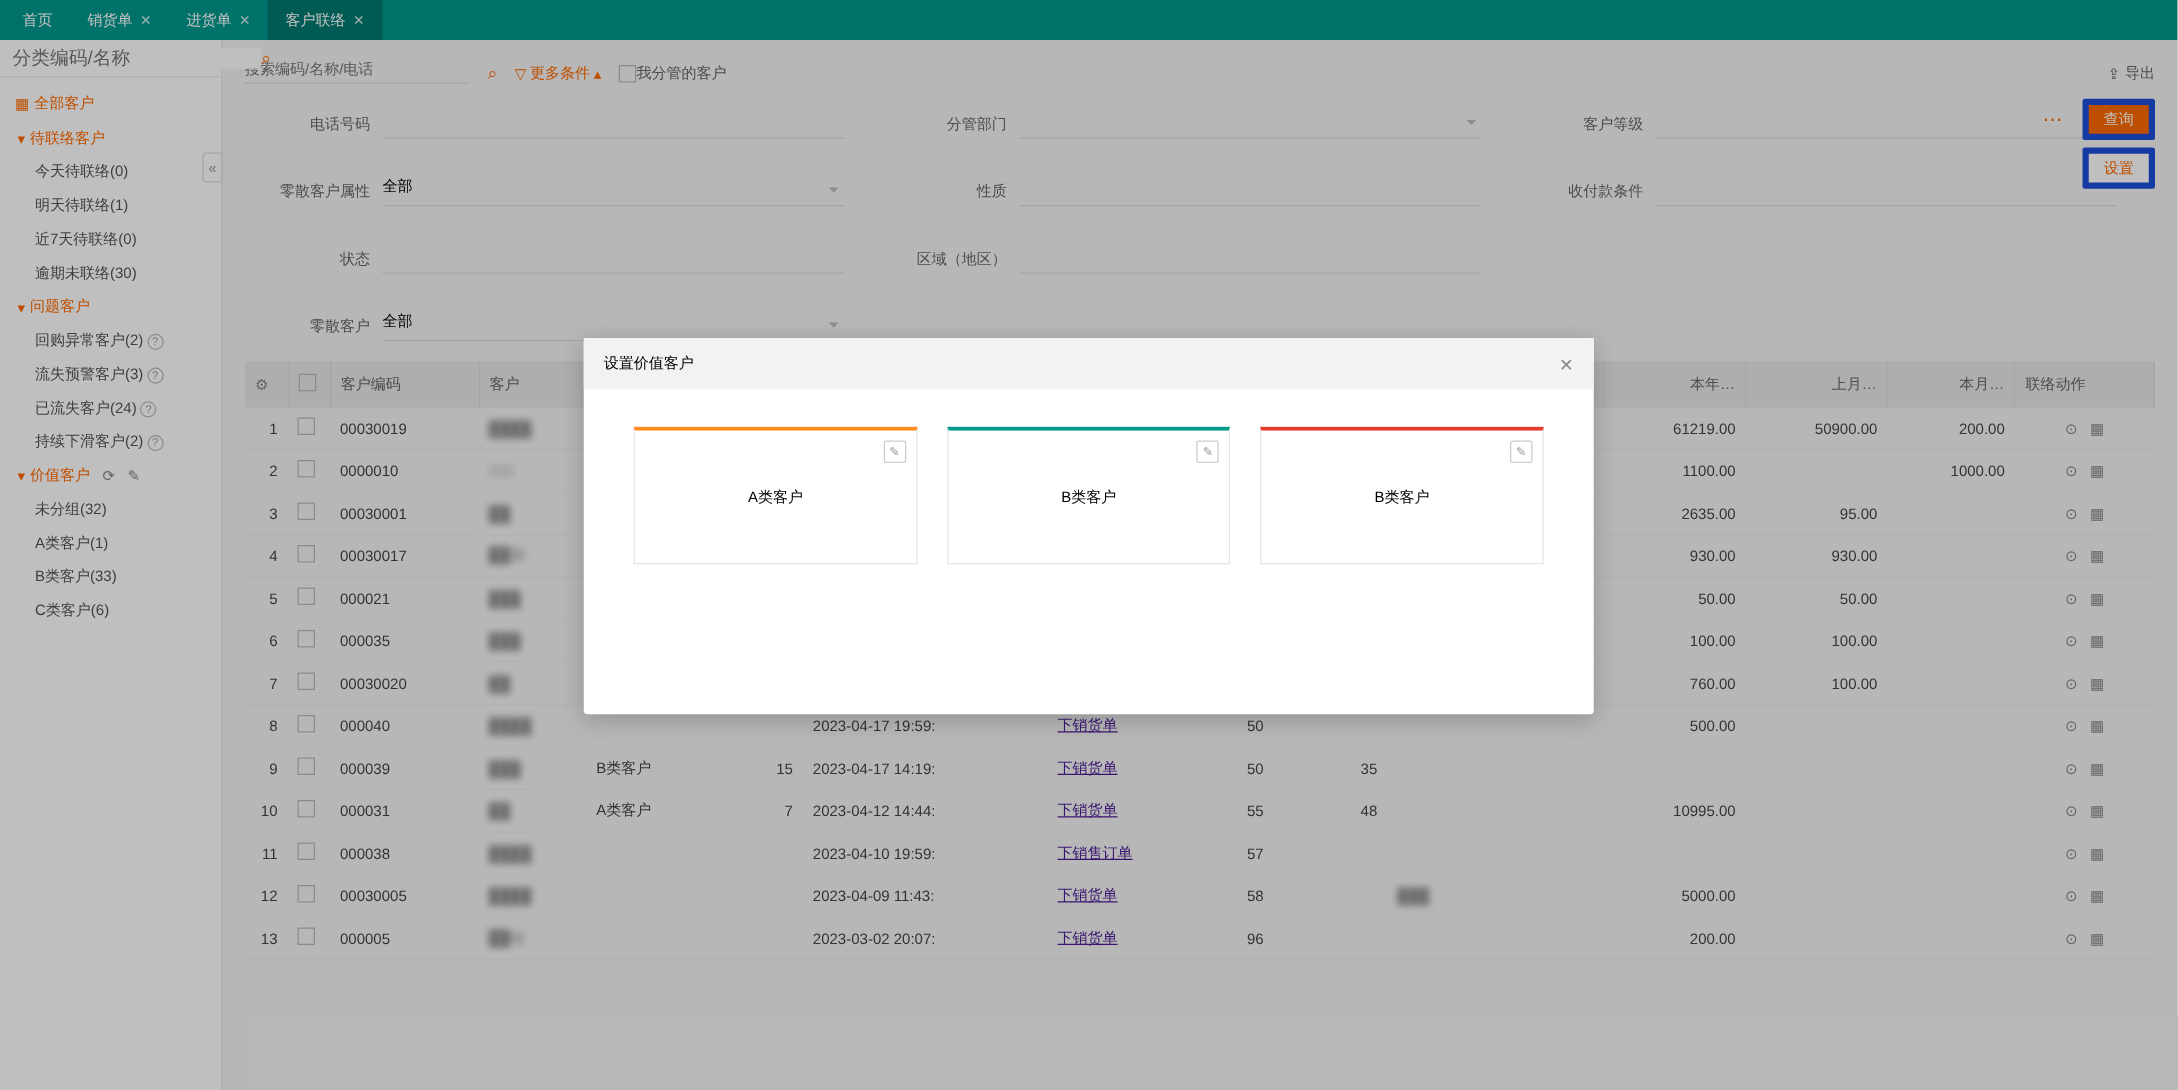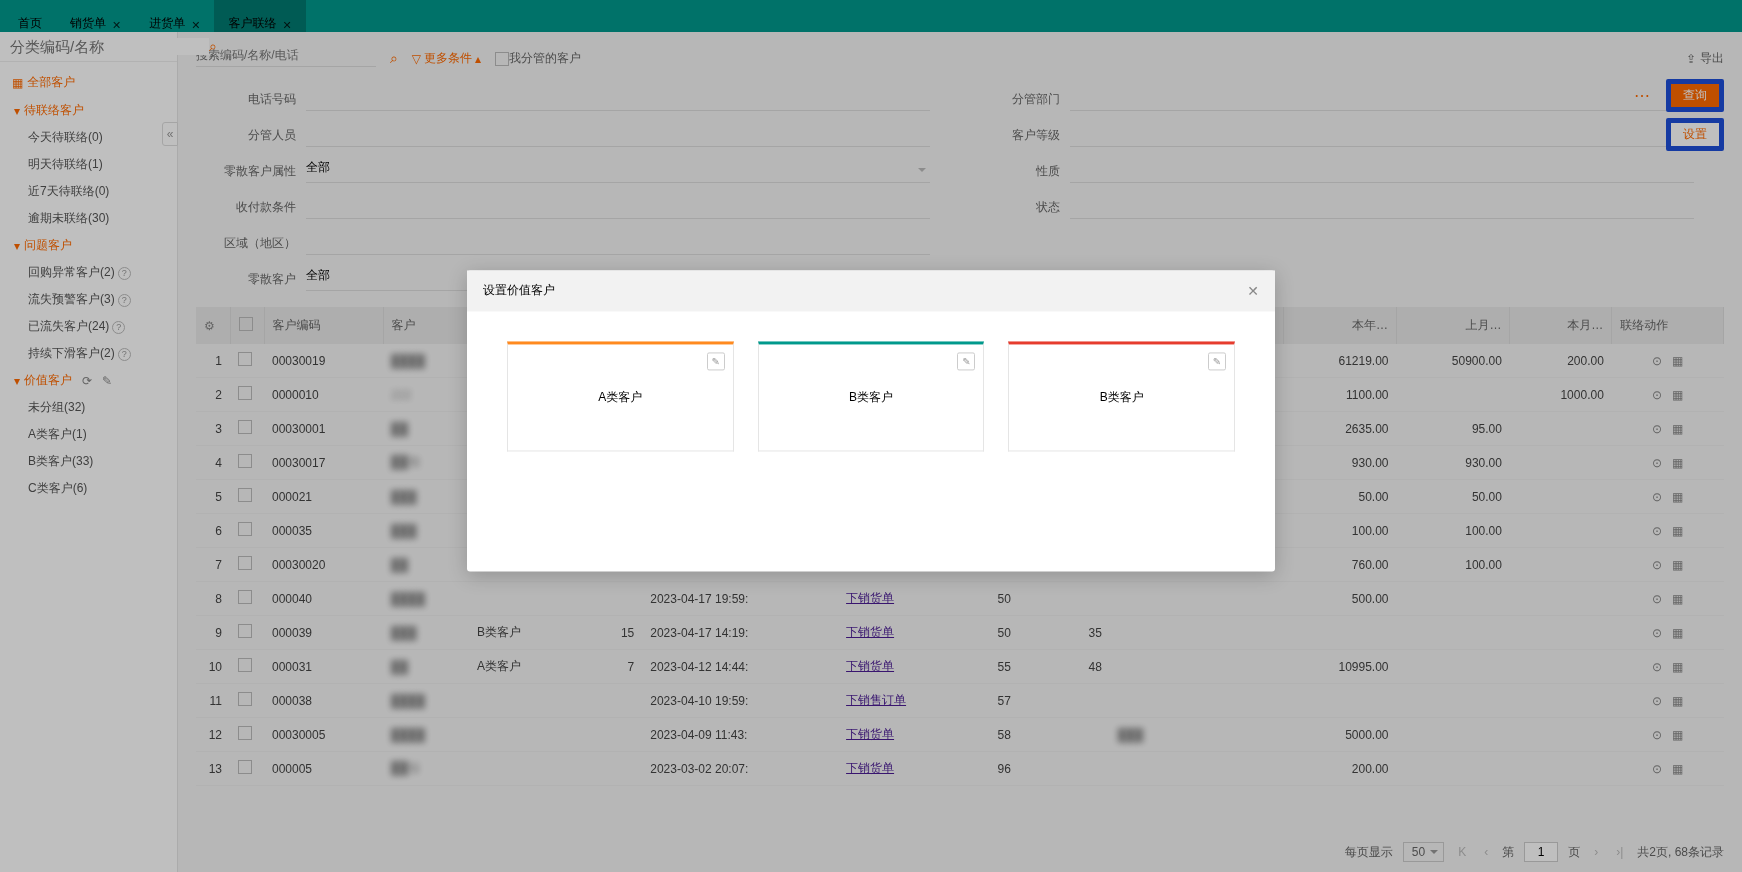--- a/index.html
+++ b/index.html
@@ -1,19 +1,19 @@
 <!DOCTYPE html>
 <html><head>
 <meta charset="utf-8">
 <style>
 *{box-sizing:border-box;margin:0;padding:0;font-family:"Microsoft YaHei",Arial,sans-serif;font-size:12px}
 body{background:#f5f5f5;position:relative;width:1742px;height:872px;overflow:hidden}
 .overlay{position:absolute;inset:0;background:rgba(0,0,0,0.25);z-index:100}
 .topbar{background:#00998c;height:32px;display:flex;align-items:center;padding:0 4px}
-.tab{color:#000000;padding:0 14px;height:32px;display:flex;align-items:flex-end;gap:6px;cursor:pointer}
+.tab{color:#ffffff;padding:0 14px;height:32px;display:flex;align-items:center;gap:6px;cursor:pointer}
 .tab.active{background:#007a70}
 .tab-x{opacity:.8;font-size:11px}
 .main{display:flex;height:calc(100% - 32px)}
 .sidebar{width:178px;border-right:1px solid #e5e5e5;background:#fff;position:relative}
 .side-search{display:flex;align-items:center;padding:6px 10px;border-bottom:1px solid #eee}
 .side-search input{border:none;outline:none;flex:1;font-size:15px;color:#999}
 .srch-ic{color:#ff6a00;font-size:14px}
 .collapse{position:absolute;right:-1px;top:90px;width:16px;height:24px;background:#fff;border:1px solid #ddd;border-radius:3px 0 0 3px;display:flex;align-items:center;justify-content:center;color:#999;cursor:pointer}
 .side-sec{padding:6px 0}
 .side-root{color:#ff6a00;padding:6px 12px;display:flex;align-items:center;gap:4px}
@@ -21,21 +21,21 @@
 .side-item{color:#555;padding:5px 4px 5px 28px}
 .side-item .q{display:inline-block;width:13px;height:13px;border:1px solid #bbb;border-radius:50%;font-size:9px;text-align:center;line-height:11px;margin-left:3px;color:#999}
 .side-refresh,.side-edit{color:#888;margin-left:6px}
 .content{flex:1;display:flex;flex-direction:column}
 .searchbar{display:flex;align-items:flex-end;padding:12px 18px;gap:14px}
 .searchbar input{border:none;border-bottom:1px solid #ddd;outline:none;width:180px;padding:4px 0;background:transparent}
 .more-cond{color:#ff6a00;display:flex;align-items:center;gap:3px}
 .mychk{display:flex;align-items:center;gap:0;color:#666}
 .mychk .cb{width:14px;height:14px;border:1px solid #bbb}
 .export{margin-left:auto;color:#666;display:flex;align-items:center;gap:4px}
-.filters{padding:8px 18px 16px;display:grid;grid-template-columns:repeat(2,1fr);row-gap:12px;position:relative}
+.filters{padding:8px 18px 16px;display:grid;grid-template-columns:repeat(3,1fr);row-gap:30px;position:relative}
 .fitem{display:flex;align-items:center}
 .flabel{width:110px;text-align:right;color:#666;padding-right:10px}
 .finput{flex:1;border-bottom:1px solid #ddd;height:24px;position:relative;margin-right:30px}
 .fsel::after{content:"";position:absolute;right:4px;top:9px;border:4px solid transparent;border-top-color:#bbb}
 .fbtns{position:absolute;right:18px;top:0;display:flex;flex-direction:column;gap:6px;align-items:flex-end}
 .fbtns .dots{color:#ff6a00;font-size:16px;margin-right:8px}
 .btn{border:5px solid #1d4ed8;padding:3px 12px;cursor:pointer;border-radius:2px}
 .btn.pri{background:#ff6a00;color:#fff}
 .btn.sec{background:#fff;color:#ff6a00}
 .table-wrap{flex:1;overflow:auto;padding:0 18px}
@@ -124,24 +124,20 @@
     <div class="filters">
       <div class="fitem">
           <div class="flabel">电话号码</div>
           <div class="finput"></div>
         </div>
       <div class="fitem">
           <div class="flabel">分管部门</div>
           <div class="finput fsel"></div>
         </div>
       <div class="fitem">
-          <div class="flabel">分管人员</div>
-          <div class="finput"></div>
-        </div>
-      <div class="fitem">
           <div class="flabel">客户等级</div>
           <div class="finput fsel"></div>
         </div>
       <div class="fitem">
           <div class="flabel">零散客户属性</div>
           <div class="finput fsel">全部</div>
         </div>
       <div class="fitem">
           <div class="flabel">性质</div>
           <div class="finput"></div>
@@ -477,32 +473,20 @@
                 <div class="rowacts">
                   <span>⊙</span>
                   <span>▦</span>
                 </div>
               </td>
             </tr>
           </tbody>
       </table>
     </div>
 
-    <div class="pager">
-      <span>每页显示</span>
-      <span class="sel">50</span>
-      <span class="pgbtn">K</span>
-      <span class="pgbtn">‹</span>
-      <span>第</span>
-      <input class="pgin" value="1" style="">
-      <span>页</span>
-      <span class="pgbtn">›</span>
-      <span class="pgbtn">›|</span>
-      <span>共2页, 68条记录</span>
-    </div>
   </div>
 </div>
 
 <div class="overlay"></div>
 <div class="modal">
   <div class="mhead">
     <span>设置价值客户</span>
     <span class="x">✕</span>
   </div>
   <div class="mbody">

